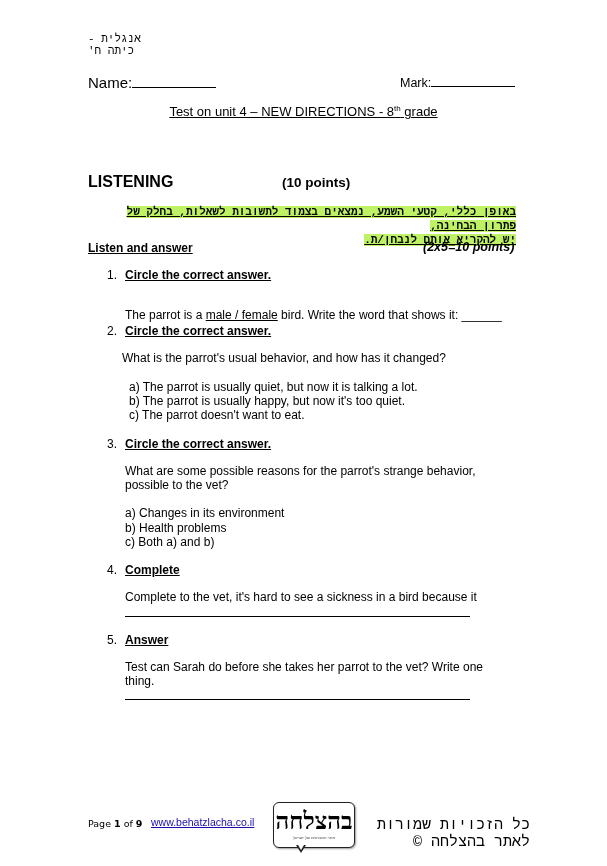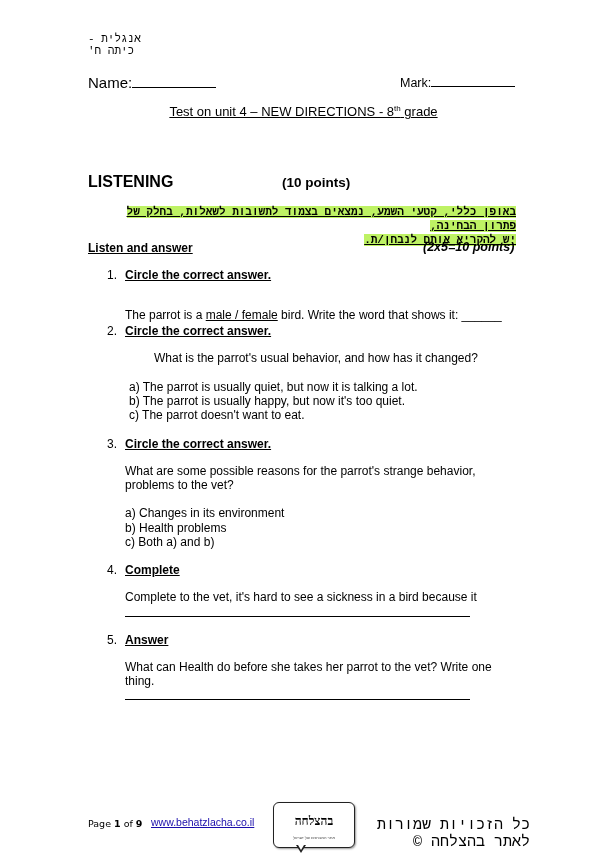--- a/index.html
+++ b/index.html
@@ -93,21 +93,21 @@
       left: 273px; top: 802px;
       width: 80px; height: 44px;
       border: 1.5px solid #222;
       border-radius: 6px;
       box-shadow: 1px 1px 2px #999;
       background: #fff;
       text-align: center;
     }
     #footer-logo .logo-text {
       display: block;
-      font-size: 12px;
+      font-size: 24px;
       font-weight: bold;
       font-family: "DejaVu Serif", serif;
       line-height: 28px;
       margin-top: 4px;
       direction: rtl;
     }
     #footer-logo .logo-sub {
       display: block;
       font-size: 4px;
       color: #444;
@@ -162,41 +162,41 @@
 <div id="section-points" class="abs">(2x5=10 points)</div>
 
 <div class="abs qnum" style="left:107px; top:268px;">1.</div>
 <div class="abs qhead" style="left:125px; top:268px;">Circle the correct answer.</div>
 <div class="abs qtext" style="left:125px; top:296px; white-space:nowrap;margin-top:12px;">
   <span>The parrot is a </span><span class="u">male / female</span><span> bird. Write the word that shows it: ______</span>
 </div>
 
 <div class="abs qnum" style="left:107px; top:324px;">2.</div>
 <div class="abs qhead" style="left:125px; top:324px;">Circle the correct answer.</div>
-<div class="abs qtext" style="left:122px; top:351px;margin-left:32px;">What is the parrot's usual behavior, and how has it changed?</div>
+<div class="abs qtext" style="left:122px; top:351px;">What is the parrot's usual behavior, and how has it changed?</div>
 <div class="abs qtext" style="left:129px; top:380px;">a) The parrot is usually quiet, but now it is talking a lot.</div>
 <div class="abs qtext" style="left:129px; top:394px;">b) The parrot is usually happy, but now it's too quiet.</div>
 <div class="abs qtext" style="left:129px; top:408px;">c) The parrot doesn't want to eat.</div>
 
 <div class="abs qnum" style="left:107px; top:437px;">3.</div>
 <div class="abs qhead" style="left:125px; top:437px;">Circle the correct answer.</div>
 <div class="abs qtext" style="left:125px; top:464px;">What are some possible reasons for the parrot's strange behavior,</div>
-<div class="abs qtext" style="left:125px; top:478px;">problems to the vet?</div>
+<div class="abs qtext" style="left:125px; top:478px;">possible to the vet?</div>
 <div class="abs qtext" style="left:125px; top:506px;">a) Changes in its environment</div>
 <div class="abs qtext" style="left:125px; top:521px;">b) Health problems</div>
 <div class="abs qtext" style="left:125px; top:535px;">c) Both a) and b)</div>
 
 <div class="abs qnum" style="left:107px; top:563px;">4.</div>
 <div class="abs qhead" style="left:125px; top:563px;">Complete</div>
 <div class="abs qtext" style="left:125px; top:590px;">Complete to the vet, it's hard to see a sickness in a bird because it</div>
 <div class="abs answer-line" style="left:125px; top:616px; width:345px;"></div>
 
 <div class="abs qnum" style="left:107px; top:633px;">5.</div>
 <div class="abs qhead" style="left:125px; top:633px;">Answer</div>
-<div class="abs qtext" style="left:125px; top:660px;">What can Health do before she takes her parrot to the vet? Write one</div>
+<div class="abs qtext" style="left:125px; top:660px;">Test can Sarah do before she takes her parrot to the vet? Write one</div>
 <div class="abs qtext" style="left:125px; top:674px;">thing.</div>
 <div class="abs answer-line" style="left:125px; top:699px; width:345px;"></div>
 
 <div id="footer-page" class="abs">
   <span>Page </span><span class="n">1</span><span> of </span><span class="n">9</span>
 </div>
 <div id="footer-link" class="abs">www.behatzlacha.co.il</div>
 
 <div id="footer-logo" class="abs">
   <span class="logo-text">בהצלחה</span>

